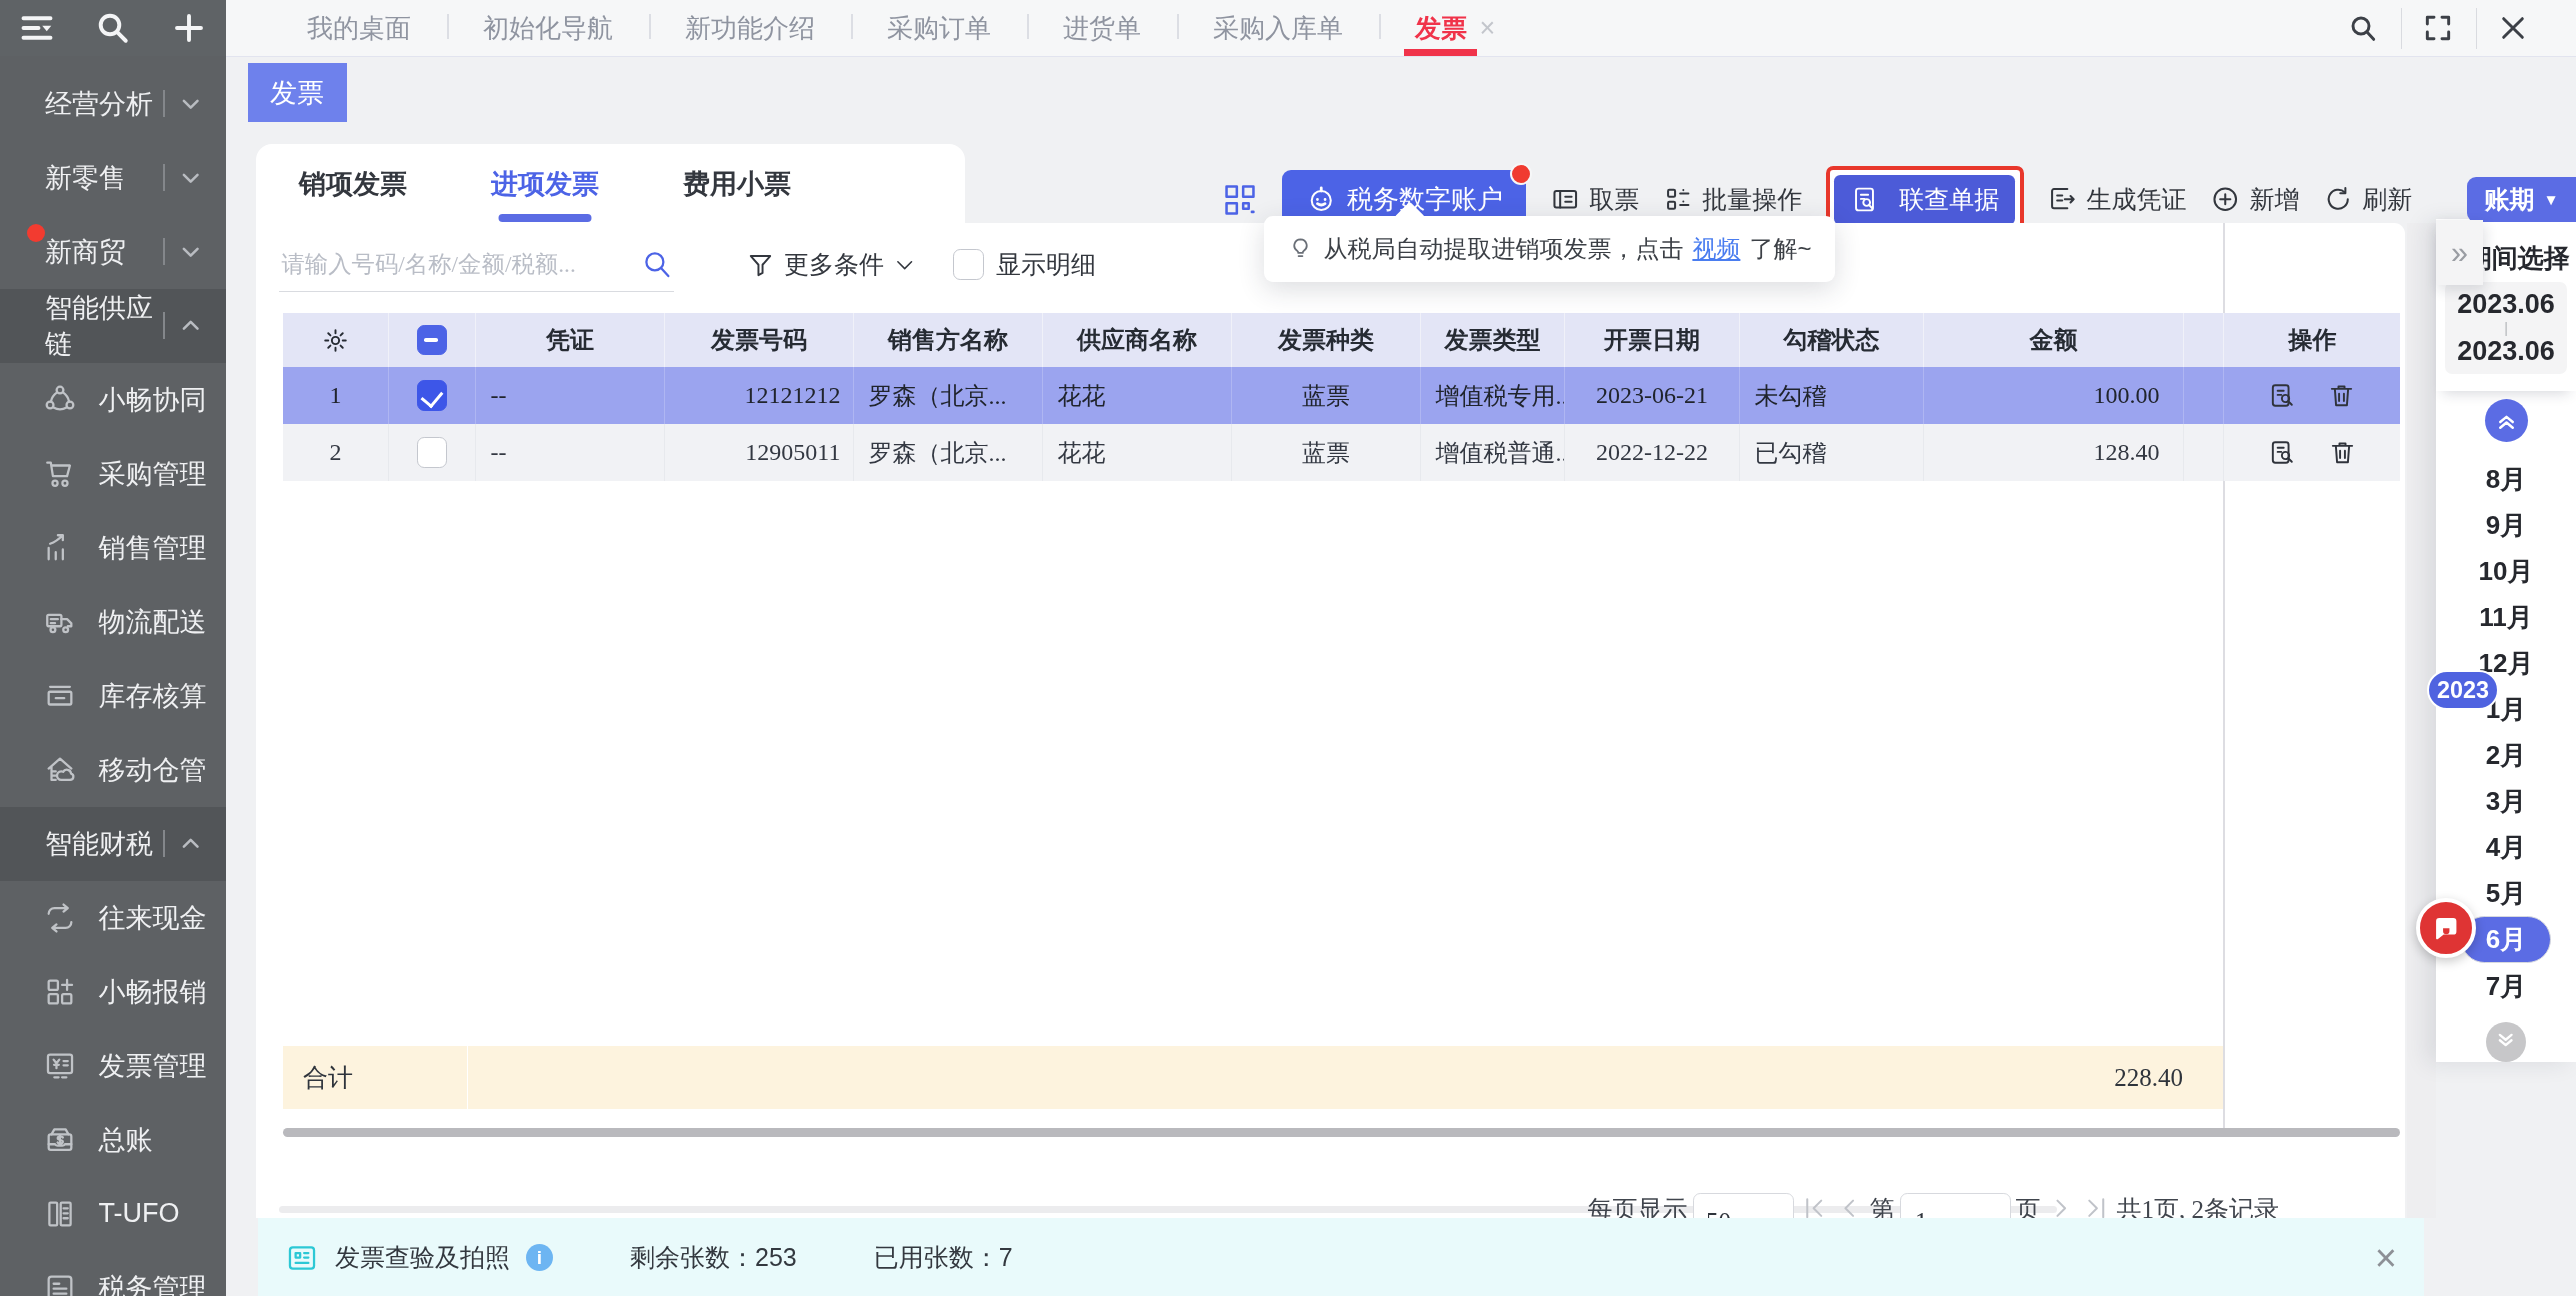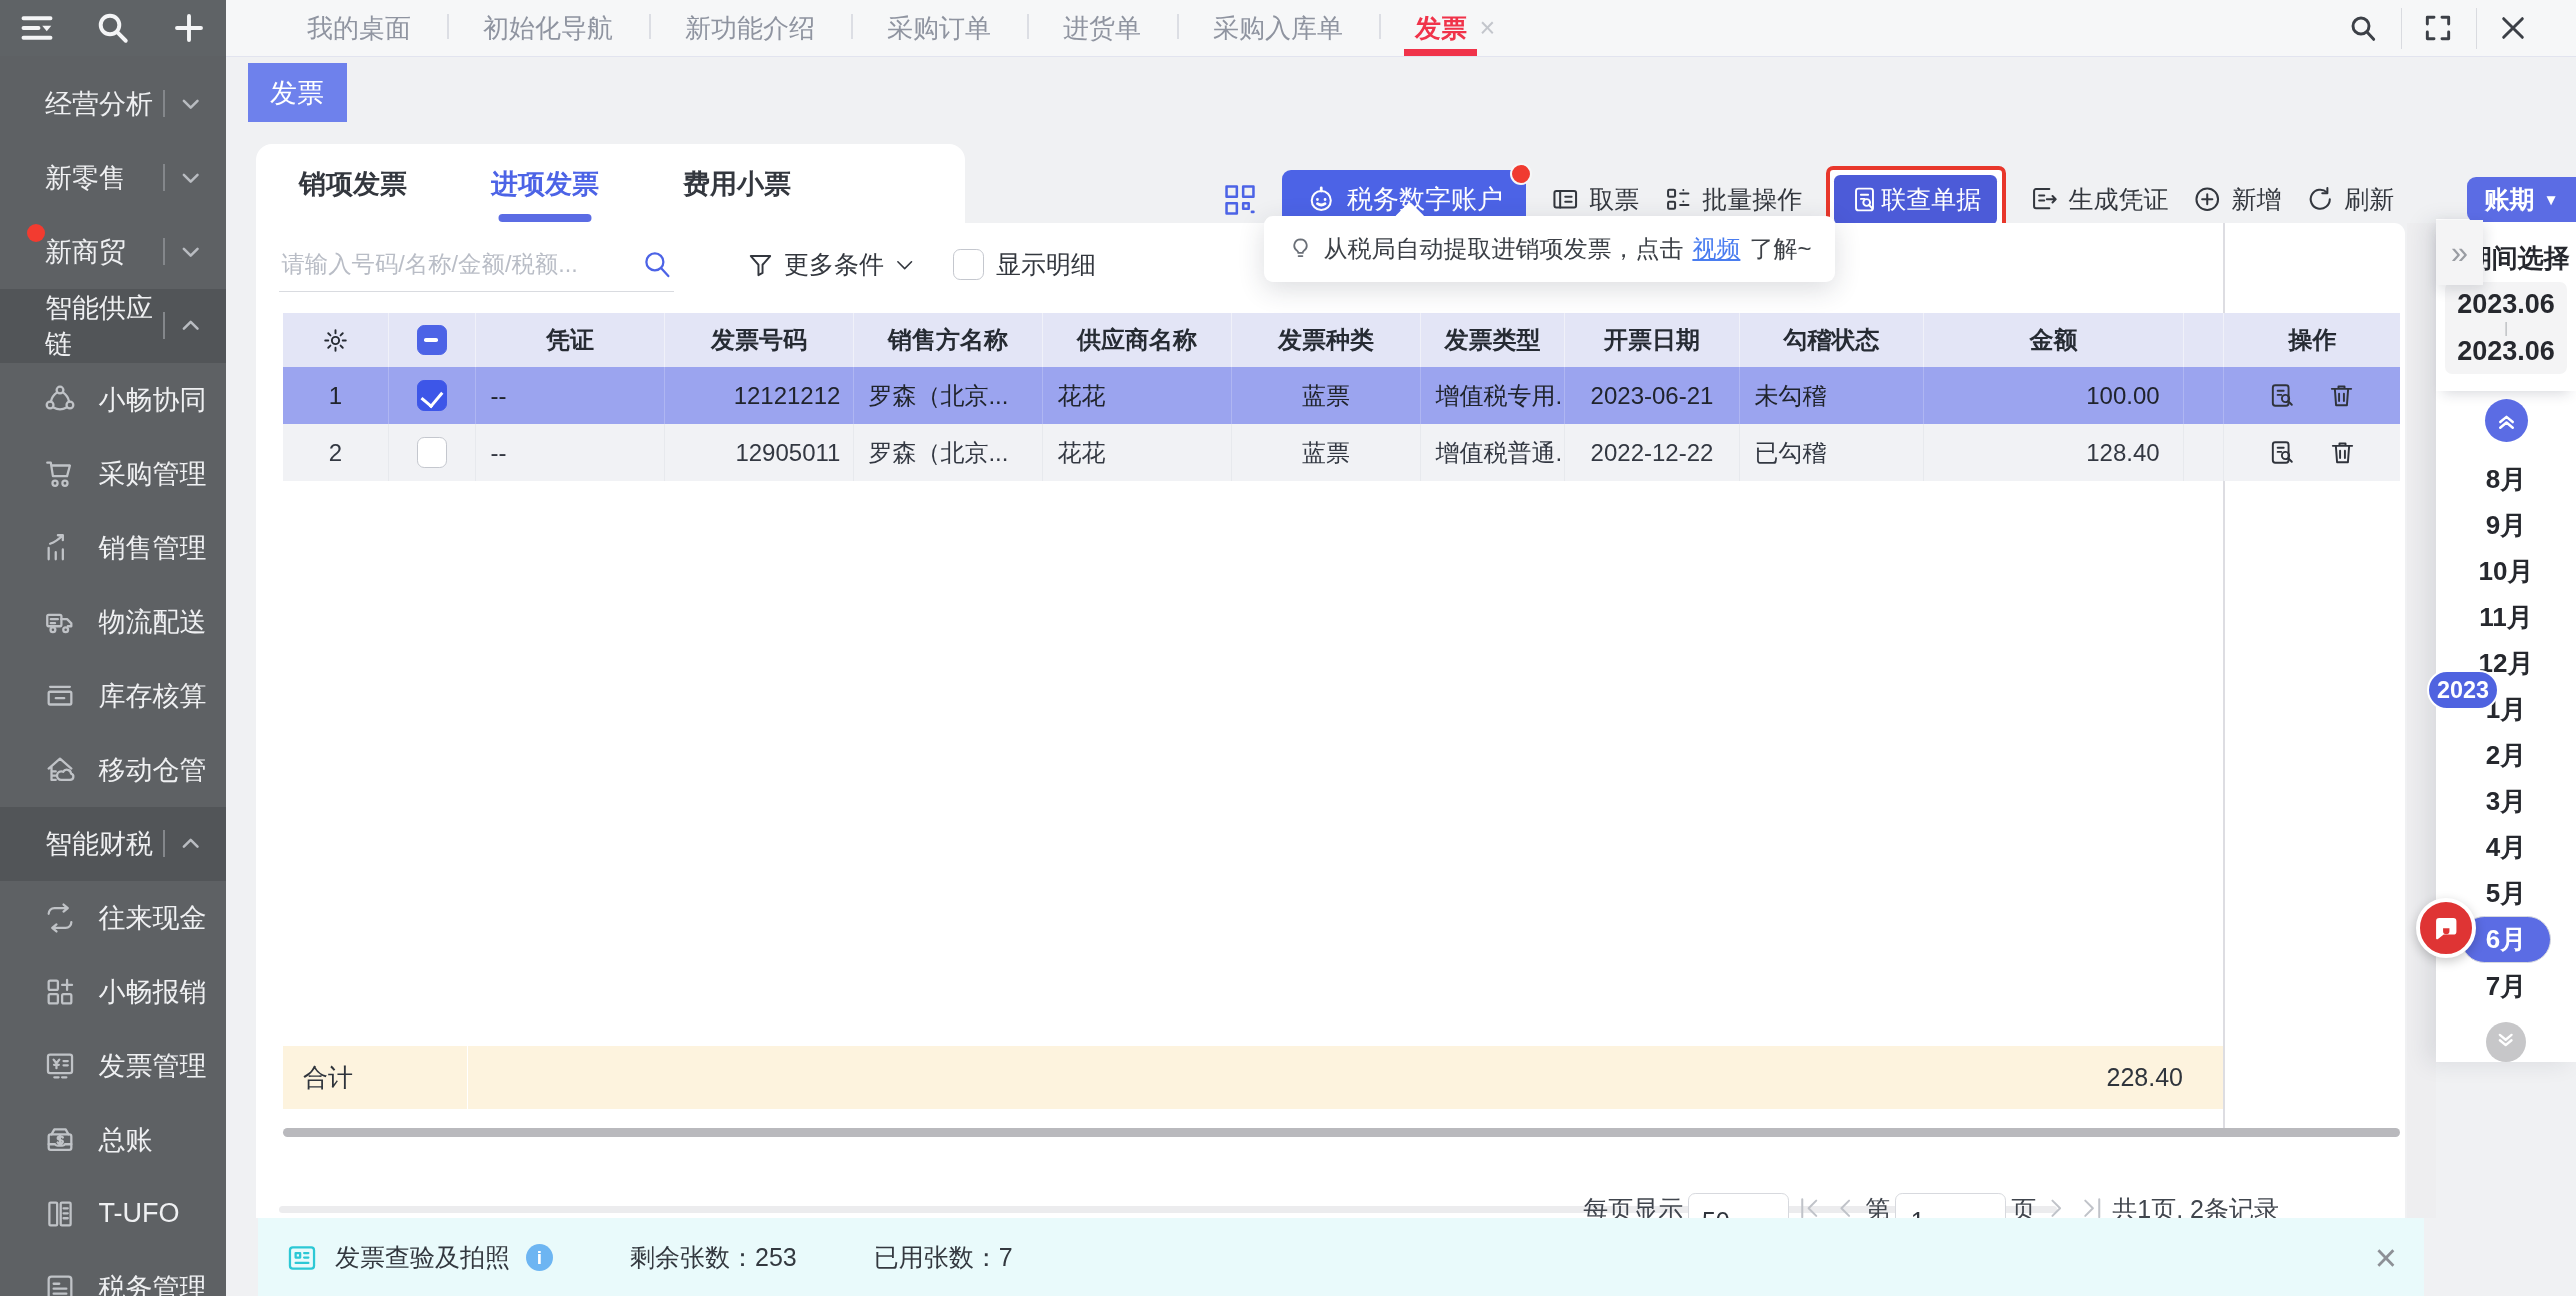--- a/index.html
+++ b/index.html
@@ -48,34 +48,34 @@
                         width:93px;height:8px;border-radius:4.5px;background:#5b6ce4;}
 
   
   .toolbar{position:absolute;left:995px;top:104px;height:79px;display:flex;align-items:center;gap:23.4px;}
   .tool{display:flex;align-items:center;gap:9px;font-size:25px;color:#33373e;cursor:pointer;white-space:nowrap;}
   .btn-tax{position:relative;display:flex;align-items:center;gap:10.8px;background:#4c63e6;color:#fff;
            border-radius:9px;height:59px;padding:0 23.4px;font-size:26px;cursor:pointer;}
   .btn-tax .dot{position:absolute;right:-5.4px;top:-7.2px;width:18px;height:18px;border-radius:50%;
                 background:#f03b30;border:2.7px solid #f6f7f8;}
   .red-box{border:4.5px solid #e8372b;border-radius:7.2px;padding:4.5px;background:#fff;}
-  .btn-link{display:flex;align-items:center;gap:2px;background:#4c5bd8;color:#fff;border-radius:6.3px;
+  .btn-link{display:flex;align-items:center;gap:20px;background:#4c5bd8;color:#fff;border-radius:6.3px;
             height:50px;padding:0 16px;font-size:25px;cursor:pointer;white-space:nowrap;}
 
   
   .tooltip{position:absolute;left:1038px;top:160px;height:66px;background:#fff;border-radius:9px;z-index:7;
            box-shadow:0 7.2px 27px rgba(40,45,60,.16);display:flex;align-items:center;padding:0 23.4px;gap:9px;
            font-size:24px;color:#3c4046;white-space:nowrap;}
   .tooltip::before{content:"";position:absolute;left:135px;top:-10px;width:21.6px;height:21.6px;background:#fff;
                    transform:rotate(45deg);border-radius:2.7px;}
   .tooltip a{color:#4a7df0;text-decoration:underline;cursor:pointer;}
 
   
   .panel{position:absolute;left:30px;top:167px;width:2149px;height:995px;background:#fff;
-         border-radius:0 10.8px 0 0;}
+         border-radius:0 10.8px 0 0;font-family:Liberation Serif, serif;}
   .search-box{position:absolute;left:23.4px;top:14.4px;width:395px;height:54px;border-bottom:1.8px solid #d9dbe0;
               display:flex;align-items:center;}
   .search-input{flex:1;border:none;outline:none;font-size:23.4px;color:#3a3f47;background:transparent;
                 font-family:inherit;}
   .search-input::placeholder{color:#b9bdc6;}
   .search-ic{color:#4c63e6;flex:0 0 auto;cursor:pointer;}
   .more{position:absolute;left:490px;top:14.4px;height:54px;display:flex;align-items:center;gap:9px;
         font-size:25px;color:#33373e;cursor:pointer;}
   .show-detail{position:absolute;left:697px;top:14.4px;height:54px;display:flex;align-items:center;gap:12.6px;
                font-size:25px;color:#33373e;cursor:pointer;}

